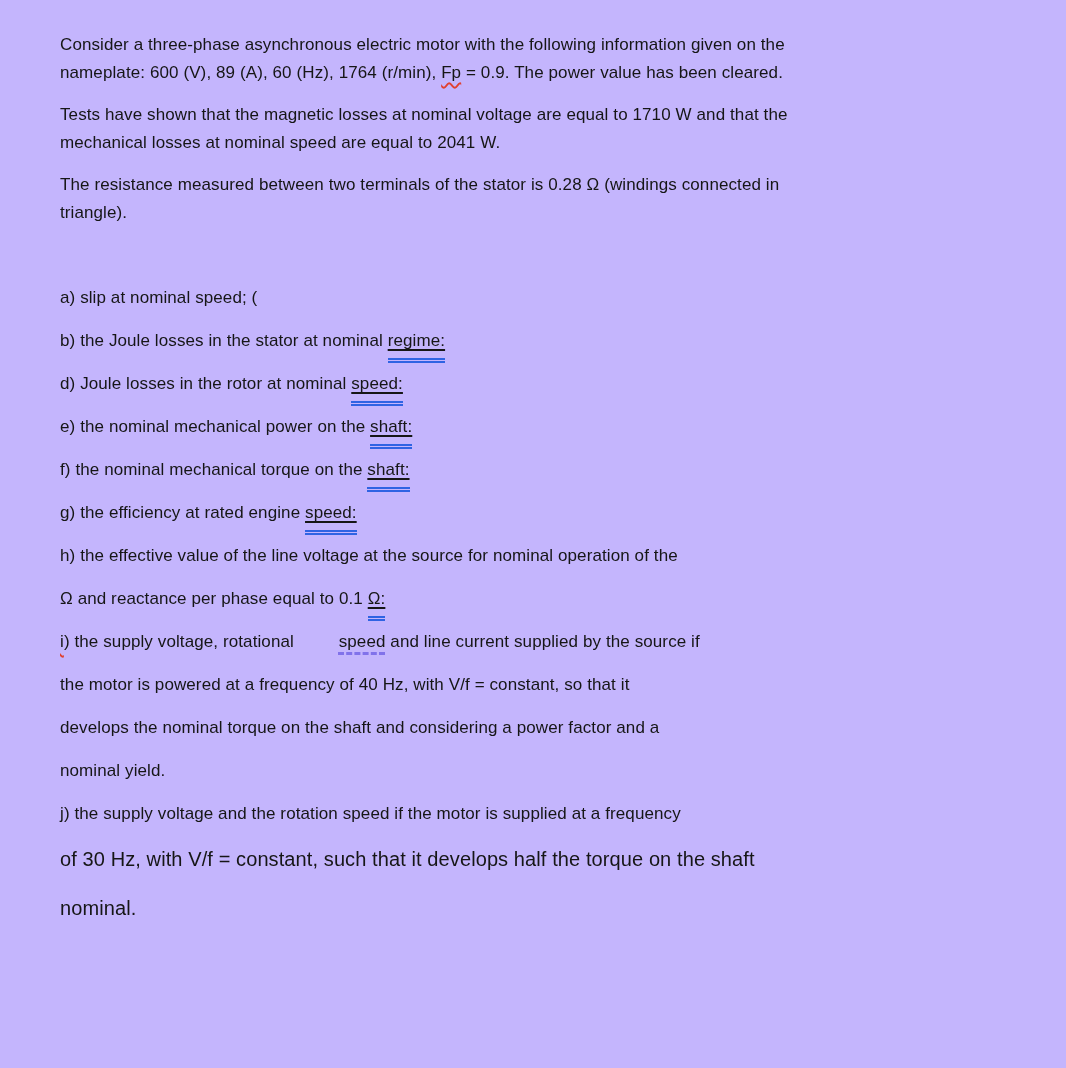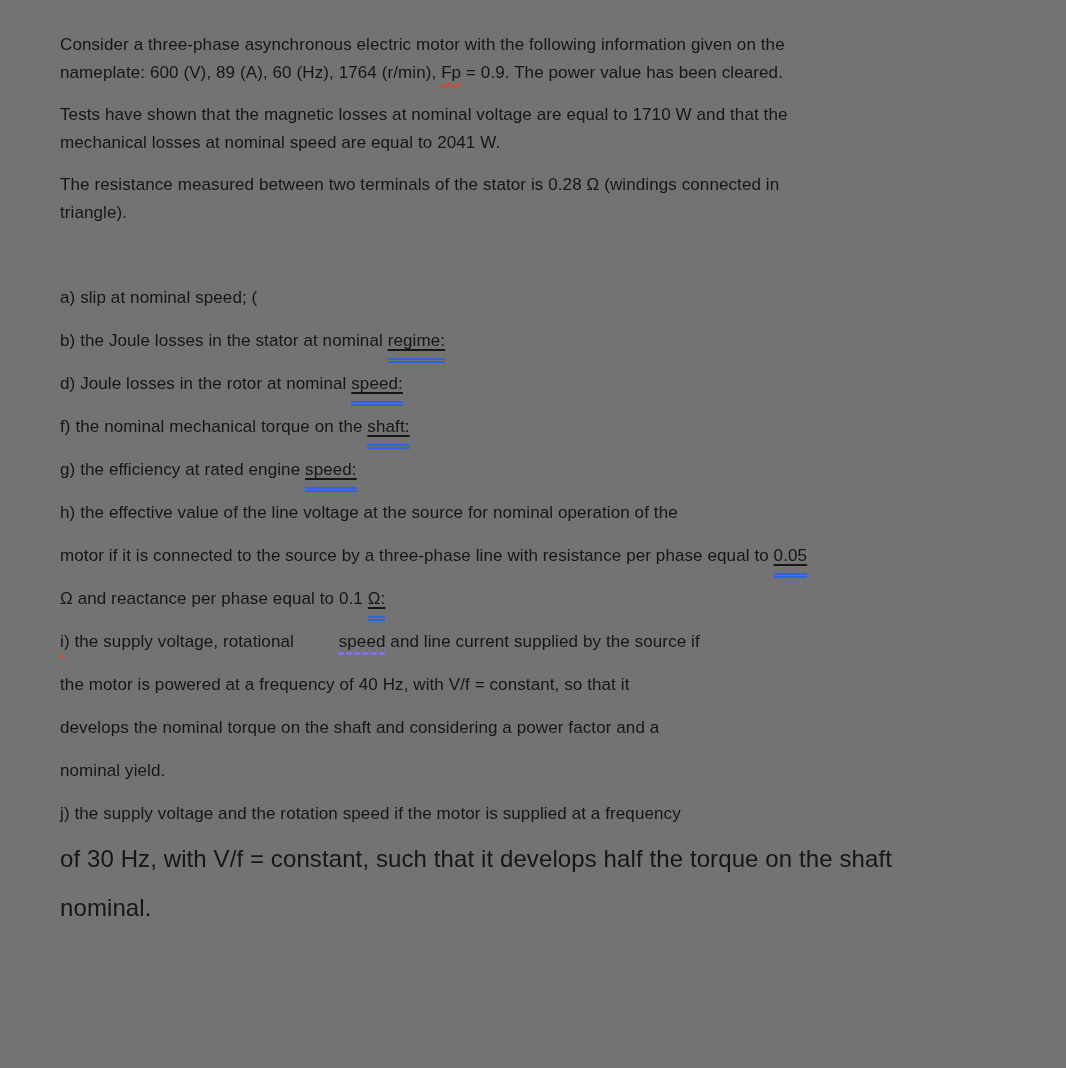--- a/index.html
+++ b/index.html
@@ -13,32 +13,32 @@
     overflow: hidden;
     font-family: "Liberation Sans", sans-serif;
     color: #161616;
     -webkit-font-smoothing: antialiased;
   }
   .doc-page {
     box-sizing: border-box;
     width: 1066px;
     height: 1068px;
     padding: 31px 40px 0 60px;
-    background: #737373;
+    background: #c4b5fd;
   }
   p.para {
     margin: 0 0 15px 0;
     font-size: 17px;
     line-height: 28px;
     letter-spacing: 0.1px;
     white-space: normal;
   }
   p.para.tight { margin-bottom: 14px; }
   p.para.large {
-    font-size: 24px;
+    font-size: 20px;
     line-height: 32px;
     margin-bottom: 17px;
   }
   p.para.spacer { color: transparent; }
 
   
   .mark-spell {
     text-decoration: underline wavy var(--spell, #e0402e);
     text-decoration-thickness: 2px;
     text-underline-offset: 4px;
@@ -67,24 +67,24 @@
 
 <div class="doc-page">
   <div>
       <p class="para tight"><span>Consider a three-phase asynchronous electric motor with the following information given on the</span><br><span>nameplate: 600 (V), 89 (A), 60 (Hz), 1764 (r/min), </span><span class="mark-spell">Fp</span><span> = 0.9. The power value has been cleared.</span></p>
       <p class="para tight"><span>Tests have shown that the magnetic losses at nominal voltage are equal to 1710 W and that the</span><br><span>mechanical losses at nominal speed are equal to 2041 W.</span></p>
       <p class="para tight"><span>The resistance measured between two terminals of the stator is 0.28 Ω (windings connected in</span><br><span>triangle).</span></p>
       <p class="para spacer">&nbsp;</p>
       <p class="para"><span>a) slip at nominal speed; (</span></p>
       <p class="para"><span>b) the Joule losses in the stator at nominal </span><span class="mark-grammar">regime:</span></p>
       <p class="para"><span>d) Joule losses in the rotor at nominal </span><span class="mark-grammar">speed:</span></p>
+      <p class="para"><span>e) the nominal mechanical power on the </span><span class="mark-grammar">shaft:</span></p>
       <p class="para"><span>f) the nominal mechanical torque on the </span><span class="mark-grammar">shaft:</span></p>
       <p class="para"><span>g) the efficiency at rated engine </span><span class="mark-grammar">speed:</span></p>
       <p class="para"><span>h) the effective value of the line voltage at the source for nominal operation of the</span></p>
-      <p class="para"><span>motor if it is connected to the source by a three-phase line with resistance per phase equal to </span><span class="mark-grammar">0.05</span></p>
       <p class="para"><span>Ω and reactance per phase equal to 0.1 </span><span class="mark-grammar">Ω:</span></p>
       <p class="para"><span class="mark-spell">i</span><span>) the supply voltage, rotational </span><span class="mark-refine">speed</span><span> and line current supplied by the source if</span></p>
       <p class="para"><span>the motor is powered at a frequency of 40 Hz, with V/f = constant, so that it</span></p>
       <p class="para"><span>develops the nominal torque on the shaft and considering a power factor and a</span></p>
       <p class="para"><span>nominal yield.</span></p>
       <p class="para"><span>j) the supply voltage and the rotation speed if the motor is supplied at a frequency</span></p>
       <p class="para large"><span>of 30 Hz, with V/f = constant, such that it develops half the torque on the shaft</span></p>
       <p class="para large"><span>nominal.</span></p>
     </div>
 </div>

